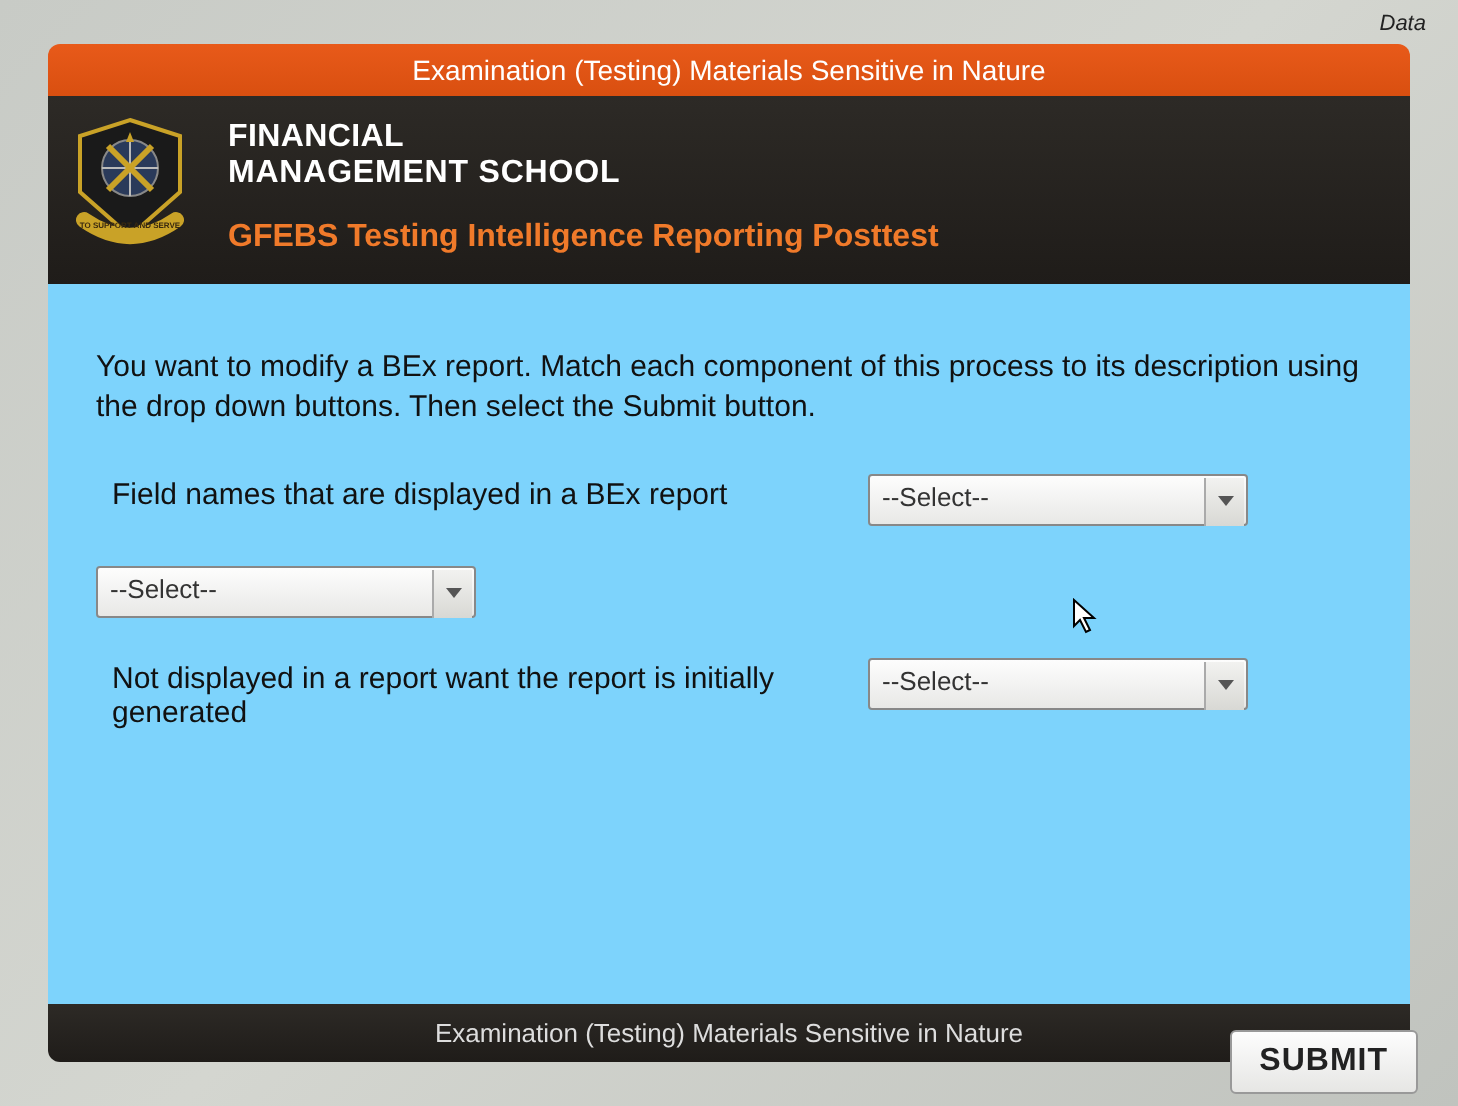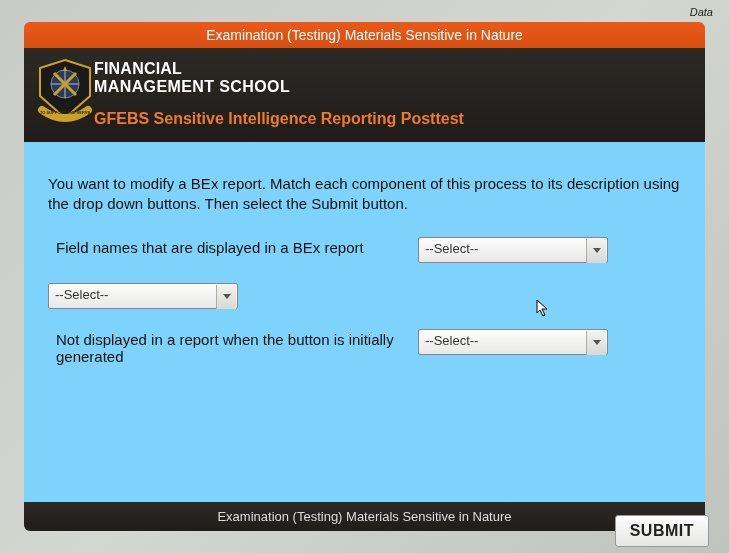--- a/index.html
+++ b/index.html
@@ -29,21 +29,21 @@
     margin: 22px 24px 0 24px;
     border-top-left-radius: 6px;
     border-top-right-radius: 6px;
   }
   .header-dark {
     background: linear-gradient(#2d2a26, #1f1c19);
     margin: 0 24px;
     padding: 10px 12px 14px 12px;
     display: flex;
     align-items: center;
-    gap: 0;
+    gap: 20px;
   }
   .crest {
     width: 58px;
     height: 70px;
     flex-shrink: 0;
     position: relative;
   }
   .crest svg { width: 100%; height: 100%; }
   .header-text { padding-top: 2px; }
   .school-line1 {
@@ -73,20 +73,21 @@
   .instructions {
     font-size: 15px;
     color: #111;
     line-height: 1.35;
     margin-bottom: 22px;
   }
   .question-row {
     display: flex;
     align-items: flex-start;
     margin-bottom: 20px;
+    gap: 16px;
   }
   .question-text {
     flex: 0 0 370px;
     font-size: 15px;
     color: #111;
     padding-left: 8px;
     padding-top: 2px;
   }
   .select-wrap {
     flex: 0 0 190px;
@@ -173,21 +174,21 @@
       <line x1="18" y1="15" x2="40" y2="37" stroke="#c9a227" stroke-width="3"></line>
       <line x1="40" y1="15" x2="18" y2="37" stroke="#c9a227" stroke-width="3"></line>
       <polygon points="29,8 31,13 27,13" fill="#c9a227"></polygon>
       <path d="M 6 52 Q 29 68 52 52" fill="none" stroke="#c9a227" stroke-width="8" stroke-linecap="round"></path>
       <text x="29" y="56" font-size="4" fill="#3a2a10" text-anchor="middle" font-weight="bold">TO SUPPORT AND SERVE</text>
     </svg>
   </div>
   <div class="header-text">
     <div class="school-line1">FINANCIAL</div>
     <div class="school-line2">MANAGEMENT SCHOOL</div>
-    <div class="course-title">GFEBS Sensitive Intelligence Reporting Posttest</div>
+    <div class="course-title">GFEBS Testing Intelligence Reporting Posttest</div>
   </div>
 </div>
 
 <div class="content-panel">
   <div class="instructions">You want to modify a BEx report.  Match each component of this process to its description using the drop down buttons. Then select the Submit button.</div>
 
   <div class="question-row">
     <div class="question-text">Field names that are displayed in a BEx report</div>
     <div class="select-wrap">
       <div class="select-box">
@@ -200,21 +201,21 @@
   <div class="question-row">
     <div class="select-wrap">
       <div class="select-box">
         <span>--Select--</span>
         <span class="select-caret"></span>
       </div>
     </div>
   </div>
 
   <div class="question-row">
-    <div class="question-text">Not displayed in a report when the button is initially generated</div>
+    <div class="question-text">Not displayed in a report want the report is initially generated</div>
     <div class="select-wrap">
       <div class="select-box">
         <span>--Select--</span>
         <span class="select-caret"></span>
       </div>
     </div>
   </div>
 </div>
 
 <div class="sensitivity-footer">Examination (Testing) Materials Sensitive in Nature</div>

